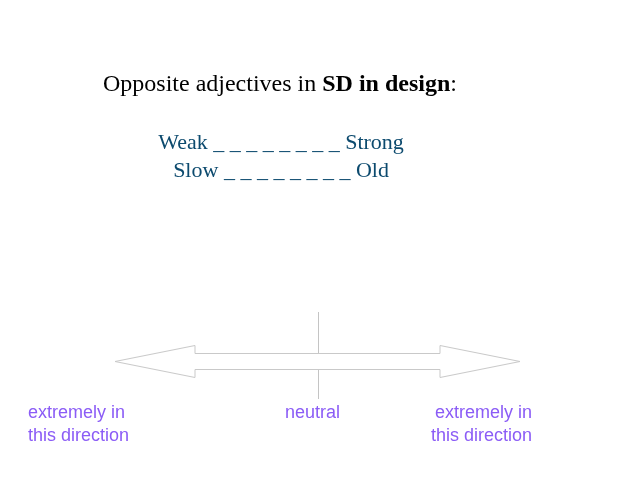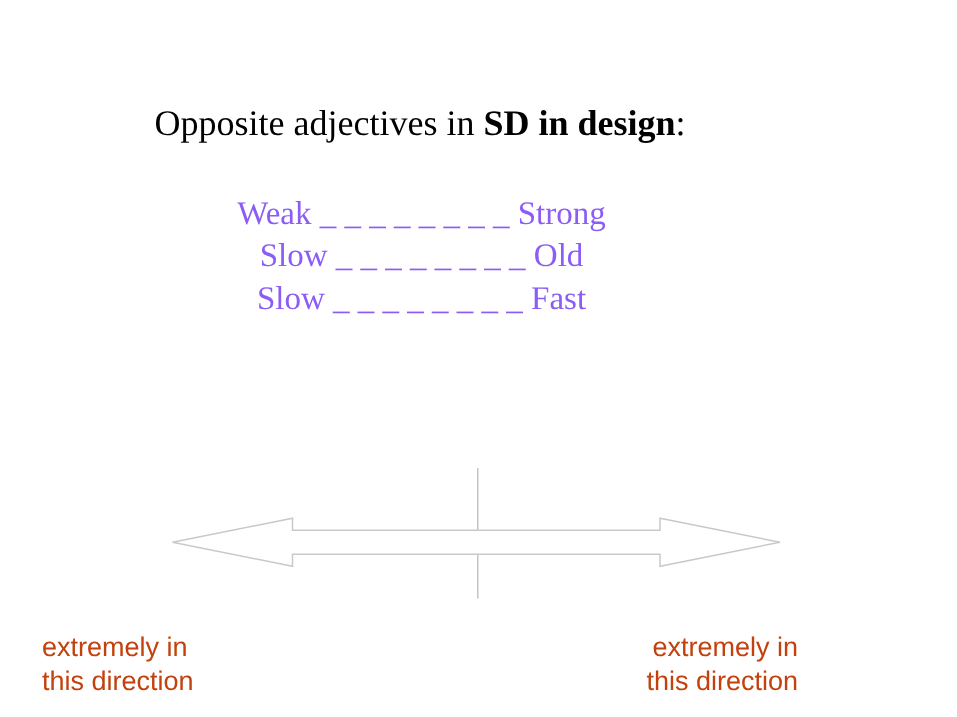--- a/index.html
+++ b/index.html
@@ -32,66 +32,65 @@
   .pairs {
     position: absolute;
     top: 128px;
     left: 0;
     right: 0;
     padding-left: 12px;
     text-align: center;
     font-family: "Liberation Serif", serif;
     font-size: 22px;
     line-height: 28.3px;
-    color: #8b5cf6;
+    color: #0c4a6e;
   }
   .pair-row { white-space: nowrap; }
   .diagram-svg {
     position: absolute;
     left: 0;
     top: 0;
     width: 638px;
     height: 478px;
     pointer-events: none;
   }
   .scale-label {
     position: absolute;
     font-family: "Liberation Sans", sans-serif;
     font-size: 18px;
     line-height: 23px;
-    color: #c2410c;
+    color: #8b5cf6;
     white-space: nowrap;
-    margin-top: 19px;
   }
   .scale-label.left  { left: 28px;  top: 401px; text-align: left; }
   .scale-label.center{ left: 285px; top: 401px; }
   .scale-label.right { right: 18px; top: 401px; text-align: right; }
 </style>
 </head>
 <body>
 
 <div class="slide">
 
   <div class="title"><span>Opposite adjectives in </span><b>SD in design</b><span>:</span></div>
 
   <div class="pairs">
     <div class="pair-row"><span>Weak</span> <span>_ _ _ _ _ _ _ _</span> <span>Strong</span></div>
     <div class="pair-row"><span>Slow</span> <span>_ _ _ _ _ _ _ _</span> <span>Old</span></div>
-    <div class="pair-row"><span>Slow</span> <span>_ _ _ _ _ _ _ _</span> <span>Fast</span></div>
   </div>
 
   <svg class="diagram-svg" viewBox="0 0 638 478" xmlns="http://www.w3.org/2000/svg">
     <line x1="318.5" y1="312" x2="318.5" y2="399" stroke-width="1" fill="none" stroke="#c4c4c4"></line>
     <polygon points="115,361.5 195,345.5 195,353.5 440,353.5 440,345.5 520,361.5 440,377.5 440,369.5 195,369.5 195,377.5" fill="#ffffff" stroke-width="1" stroke="#c9c9c9"></polygon>
   </svg>
 
   <div class="scale-label left">
     <div>extremely in</div>
     <div>this direction</div>
   </div>
 
+  <div class="scale-label center">neutral</div>
 
   <div class="scale-label right">
     <div>extremely in</div>
     <div>this direction</div>
   </div>
 
 </div>
 
 </body></html>

